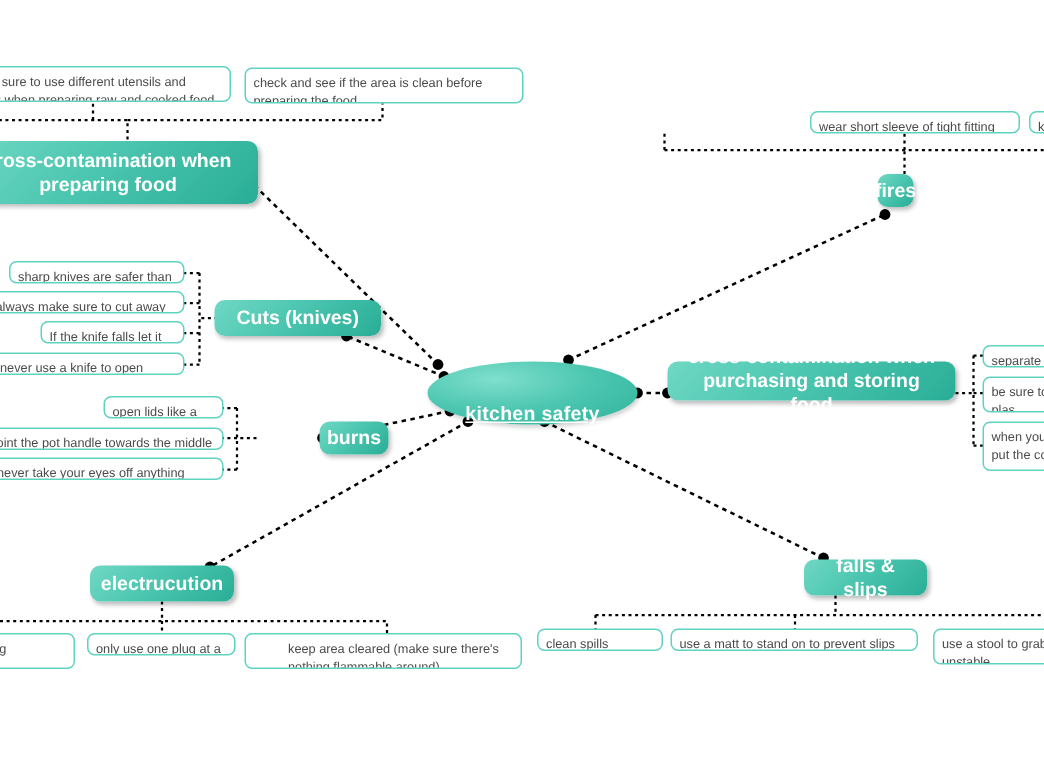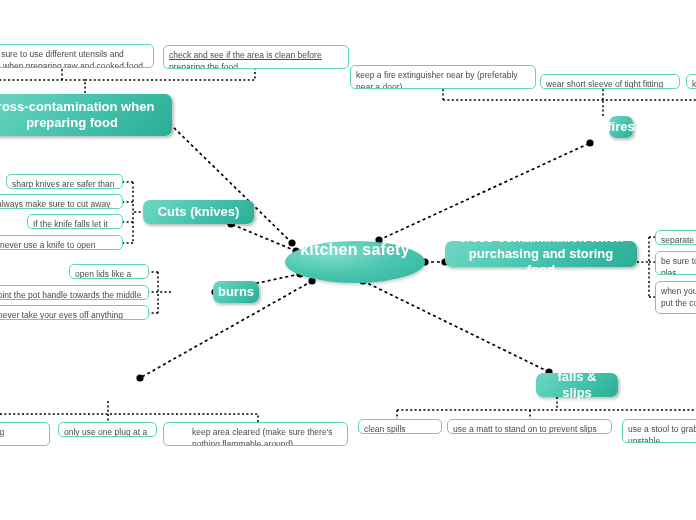--- a/index.html
+++ b/index.html
@@ -25,31 +25,32 @@
     top: 0;
     width: 696px;
     height: 520px;
     pointer-events: none;
   }
 
   
   .root-node {
     position: absolute;
     display: flex;
-    align-items: flex-start;
+    align-items: flex-end;
     justify-content: center;
     border-radius: 50%;
     background: radial-gradient(ellipse at 32% 28%, #7fdfcd 0%, #4cc6b0 48%, #2fb39c 100%);
     color: #ffffff;
     font-weight: bold;
-    font-size: 16px;
+    font-size: 13px;
     text-align: center;
     letter-spacing: 0.2px;
     box-shadow: 1px 2px 3px rgba(0,0,0,0.18);
     z-index: 5;
+    text-decoration: underline;
   }
 
   
   .branch-node {
     position: absolute;
     display: flex;
     align-items: center;
     justify-content: center;
     box-sizing: border-box;
     border-radius: 7px;
@@ -157,29 +158,26 @@
   <div class="root-node" style="left:285px; top:241px; width:140px; height:42px;">
     <span>kitchen safety</span>
   </div>
 
   <div class="branch-node" style="left:-28px; top:94px; width:200px; height:42px;">
     <span>cross-contamination when preparing food</span>
   </div>
   <div class="leaf-node" style="left:-28px; top:44px; width:182px; height:24px;">
     <span>make sure to use different utensils and plates when preparing raw and cooked food</span>
   </div>
-  <div class="leaf-node" style="left:163px; top:45px; width:186px; height:24px;text-decoration:underline;">
+  <div class="leaf-node" style="left:163px; top:45px; width:186px; height:24px;">
     <span>check and see if the area is clean before preparing the food</span>
   </div>
 
-  <div class="branch-node" style="left:585px; top:116px; width:24px; height:22px;margin-left:24px;">
+  <div class="branch-node" style="left:585px; top:116px; width:24px; height:22px;">
     <span>fires</span>
-  </div>
-  <div class="leaf-node" style="left:350px; top:65px; width:186px; height:24px;">
-    <span>keep a fire extinguisher near by (preferably near a door)</span>
   </div>
   <div class="leaf-node" style="left:540px; top:74px; width:140px; height:15px;">
     <span>wear short sleeve of tight fitting clothes</span>
   </div>
   <div class="leaf-node" style="left:686px; top:74px; width:38px; height:15px;">
     <span>ke</span>
   </div>
 
   <div class="branch-node" style="left:143px; top:200px; width:111px; height:24px;">
     <span>Cuts (knives)</span>
@@ -216,20 +214,23 @@
   <div class="leaf-node" style="left:655px; top:230px; width:90px; height:15px;">
     <span>separate yo</span>
   </div>
   <div class="leaf-node" style="left:655px; top:251px; width:90px; height:24px;">
     <span>be sure to l and or plas</span>
   </div>
   <div class="leaf-node" style="left:655px; top:281px; width:90px; height:33px;">
     <span>when you w sure to put the counte</span>
   </div>
 
+  <div class="branch-node" style="left:60px; top:377px; width:96px; height:24px;">
+    <span>electrucution</span>
+  </div>
   <div class="leaf-node" style="left:-48px; top:422px; width:98px; height:24px;">
     <span>bles for long</span>
   </div>
   <div class="leaf-node" style="left:58px; top:422px; width:99px; height:15px;">
     <span>only use one plug at a time</span>
   </div>
   <div class="leaf-node" style="left:163px; top:422px; width:185px; height:24px;padding-left:28px;">
     <span>keep area cleared (make sure there's nothing flammable around)</span>
   </div>
 

